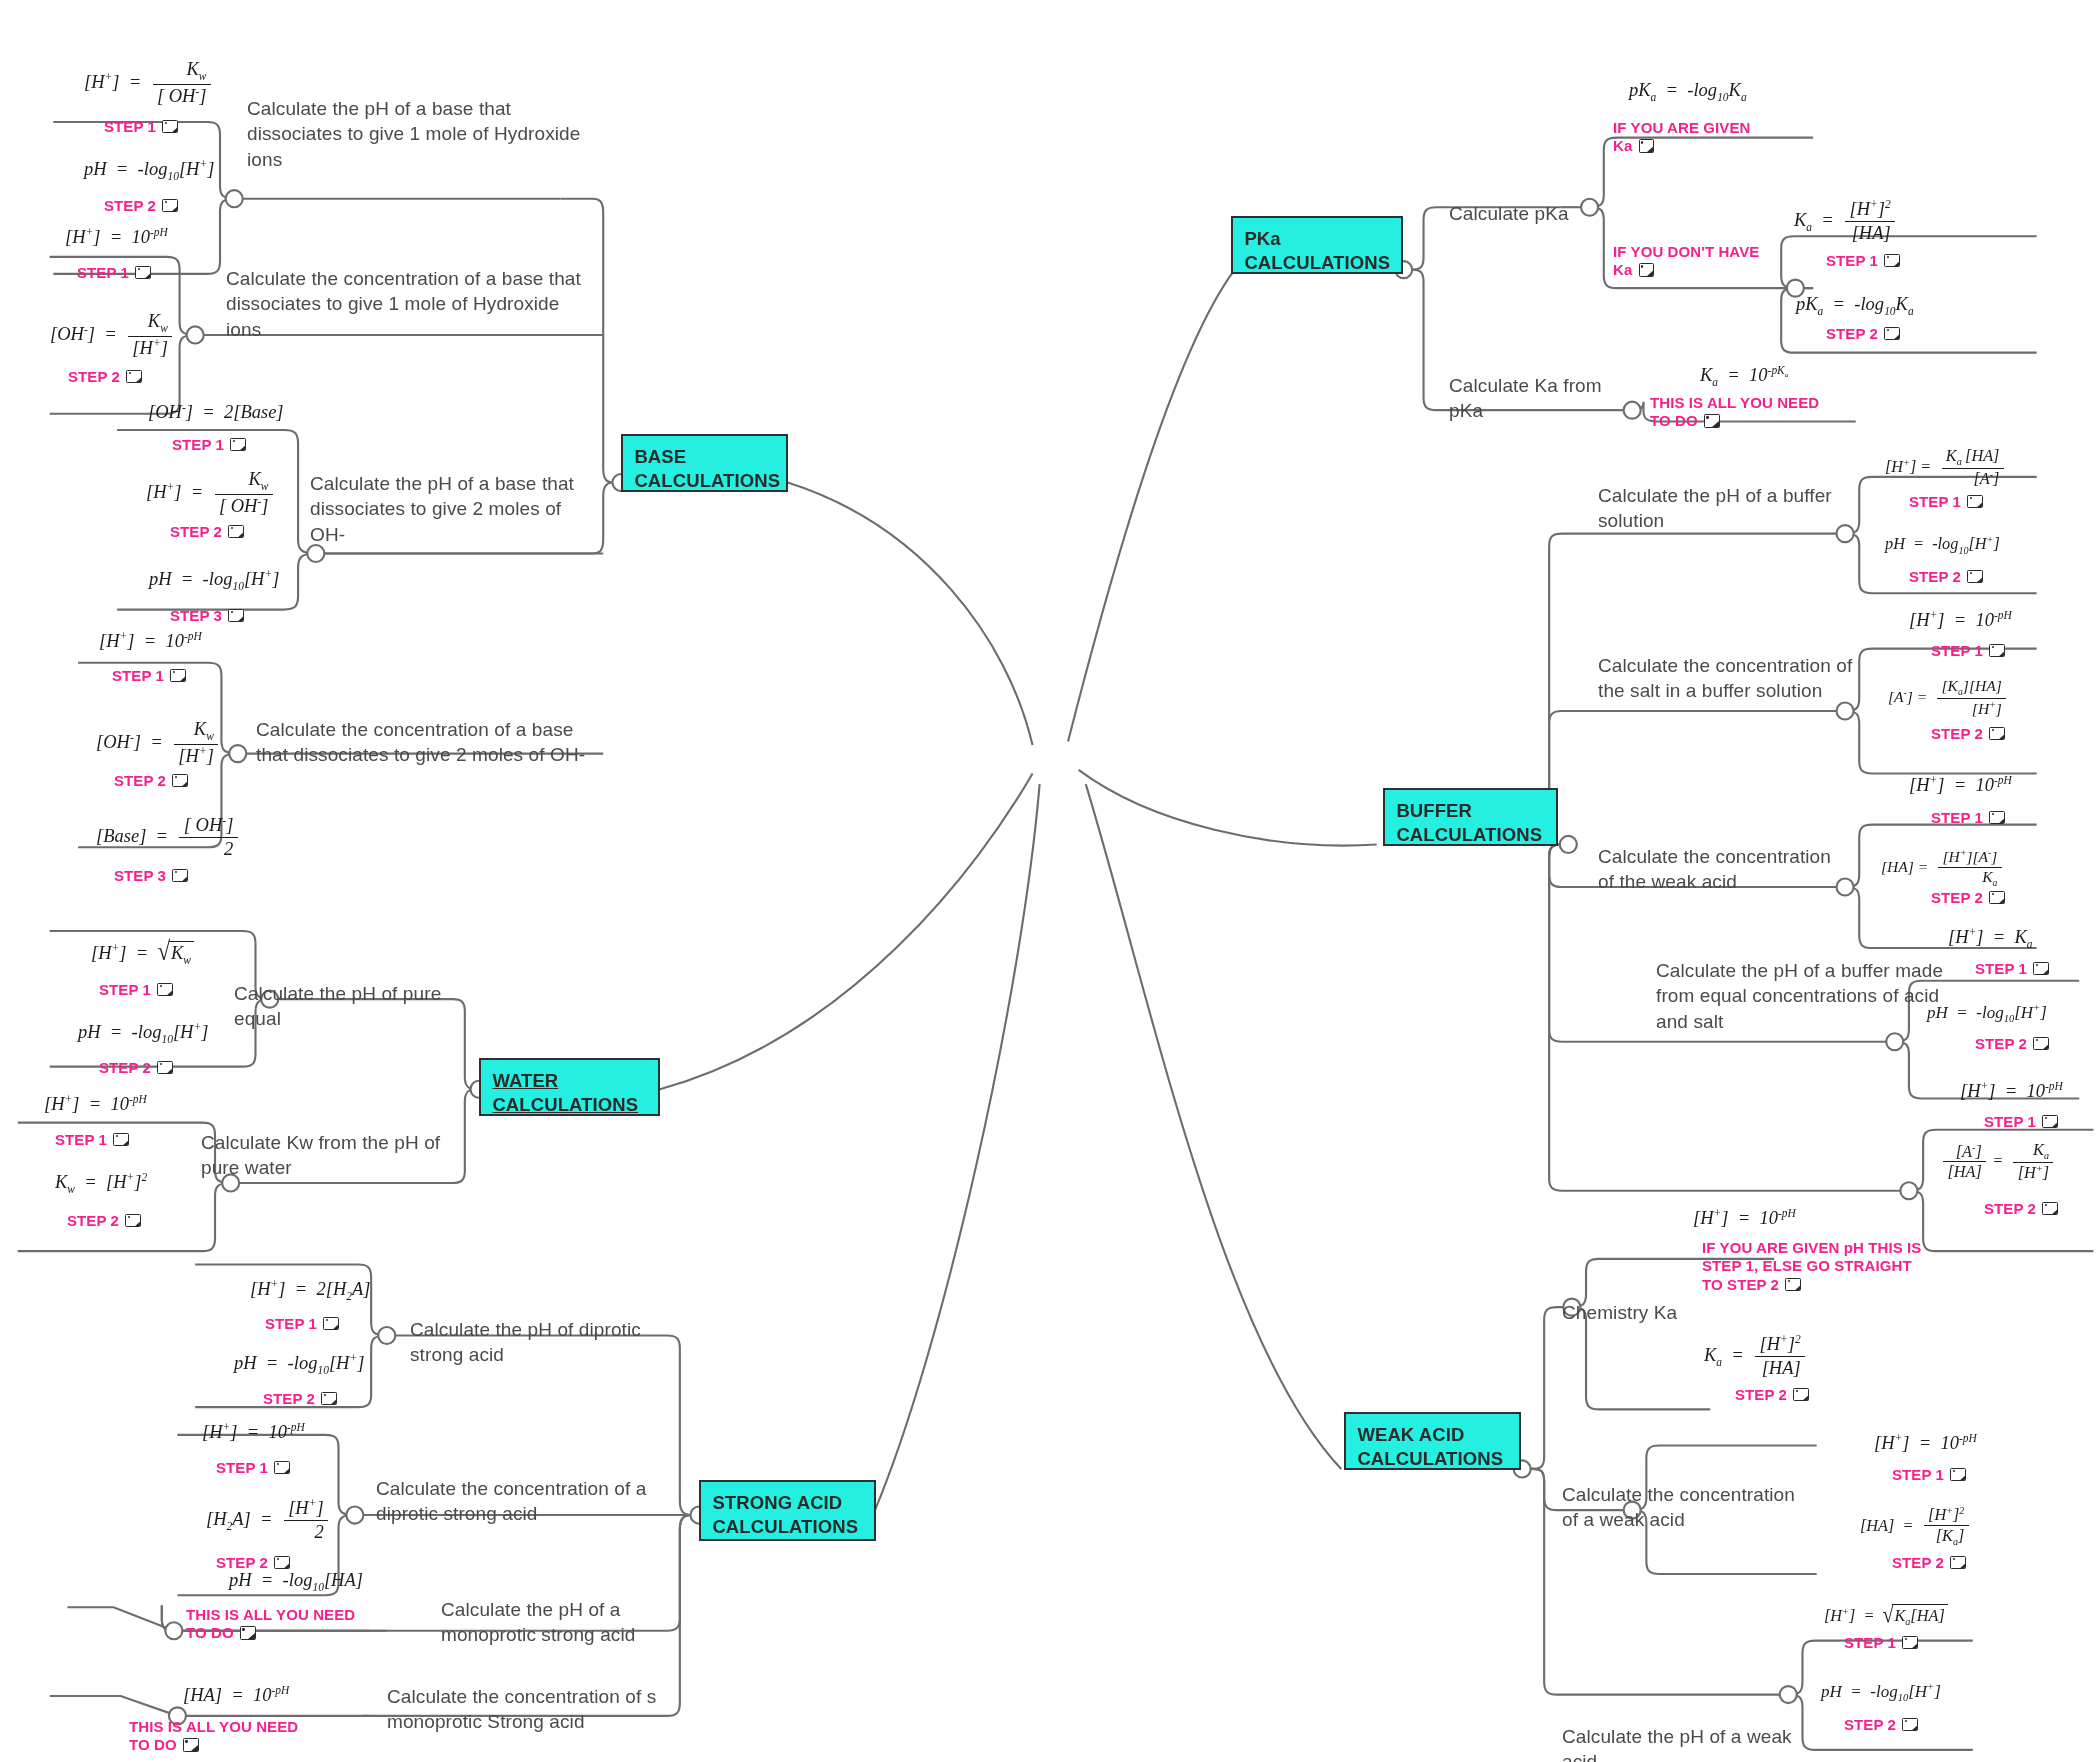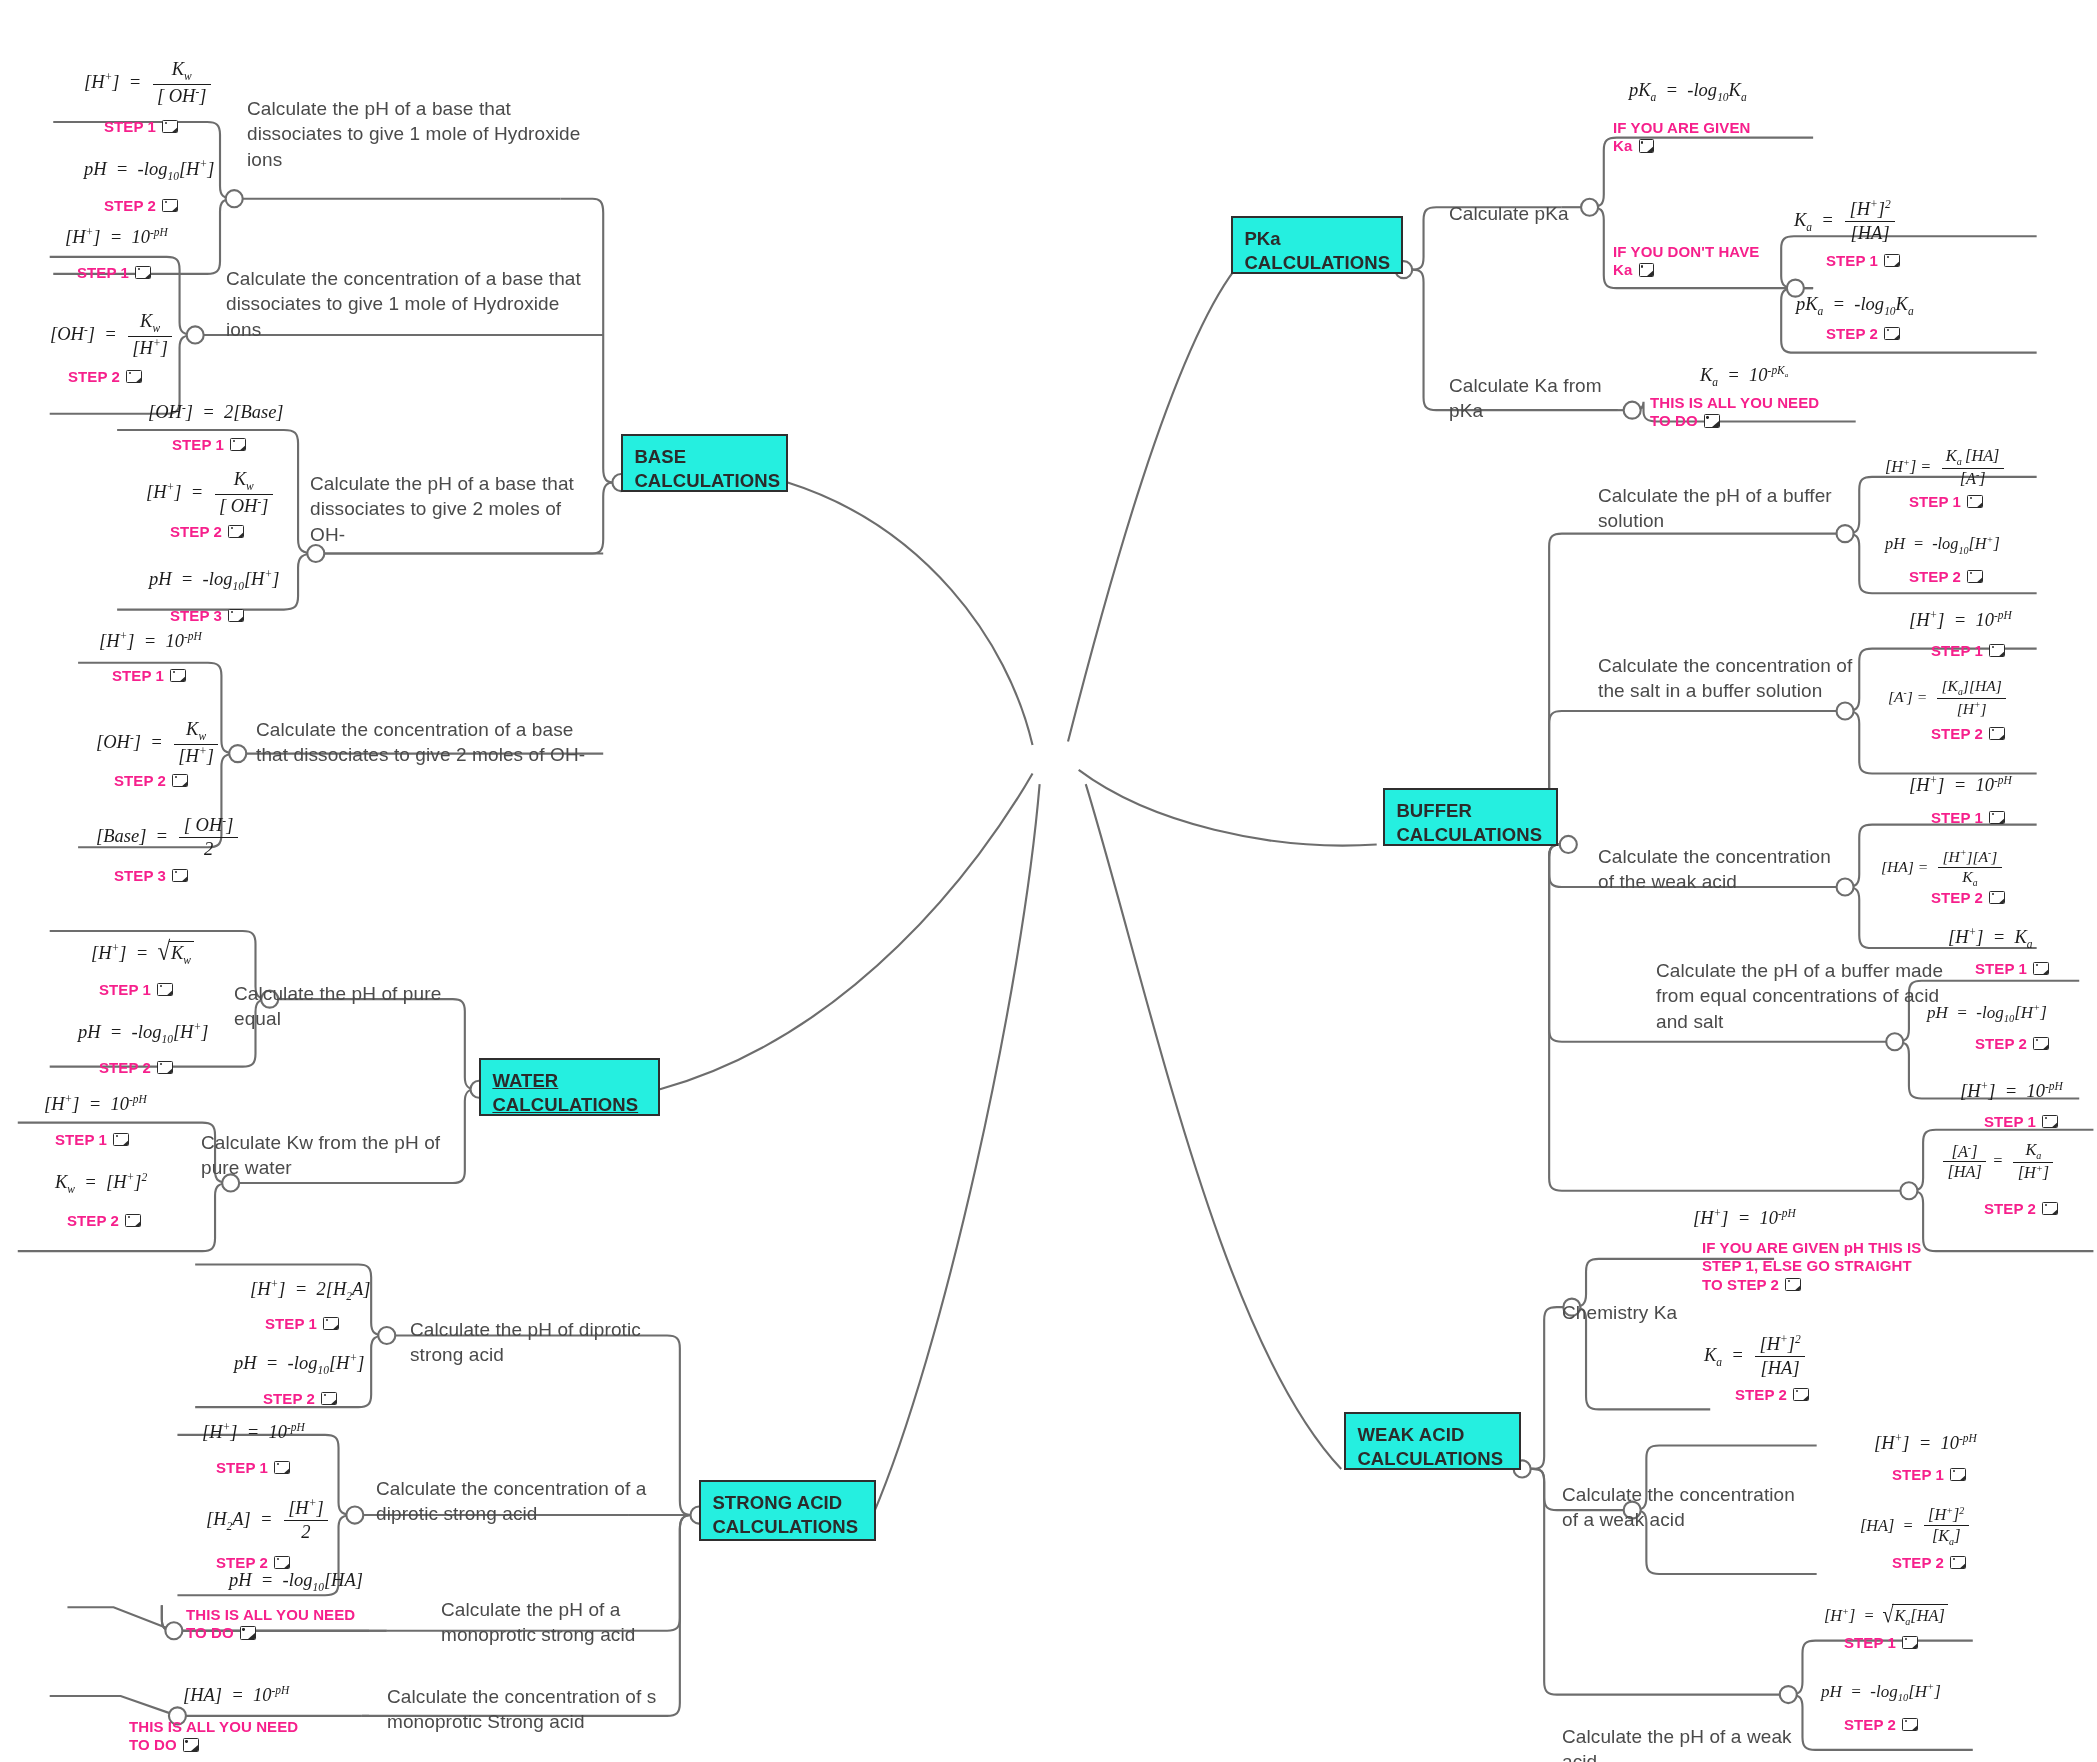--- a/index.html
+++ b/index.html
@@ -58,21 +58,21 @@
     position:absolute;
     font-family:"Liberation Serif", serif;
     font-style:italic;
     font-size:18.5px;
     color:#1c1c1c;
     white-space:nowrap;
   }
   .frac{
     display:inline-block;
     vertical-align:middle;
-    text-align:center;
+    text-align:right;
     margin:0 2.1px;
     position:relative;
     top:-0.7px;
   }
   .frac .num{display:block;padding:0 4.3px;border-bottom:1.1px solid #1c1c1c;line-height:1.18;}
   .frac .den{display:block;padding:0 4.3px;line-height:1.2;}
   sup.exp{font-size:.62em;vertical-align:super;font-style:italic;}
   sub.sb{font-size:.62em;vertical-align:sub;font-style:italic;}
   .sqrt{
     display:inline-block;

